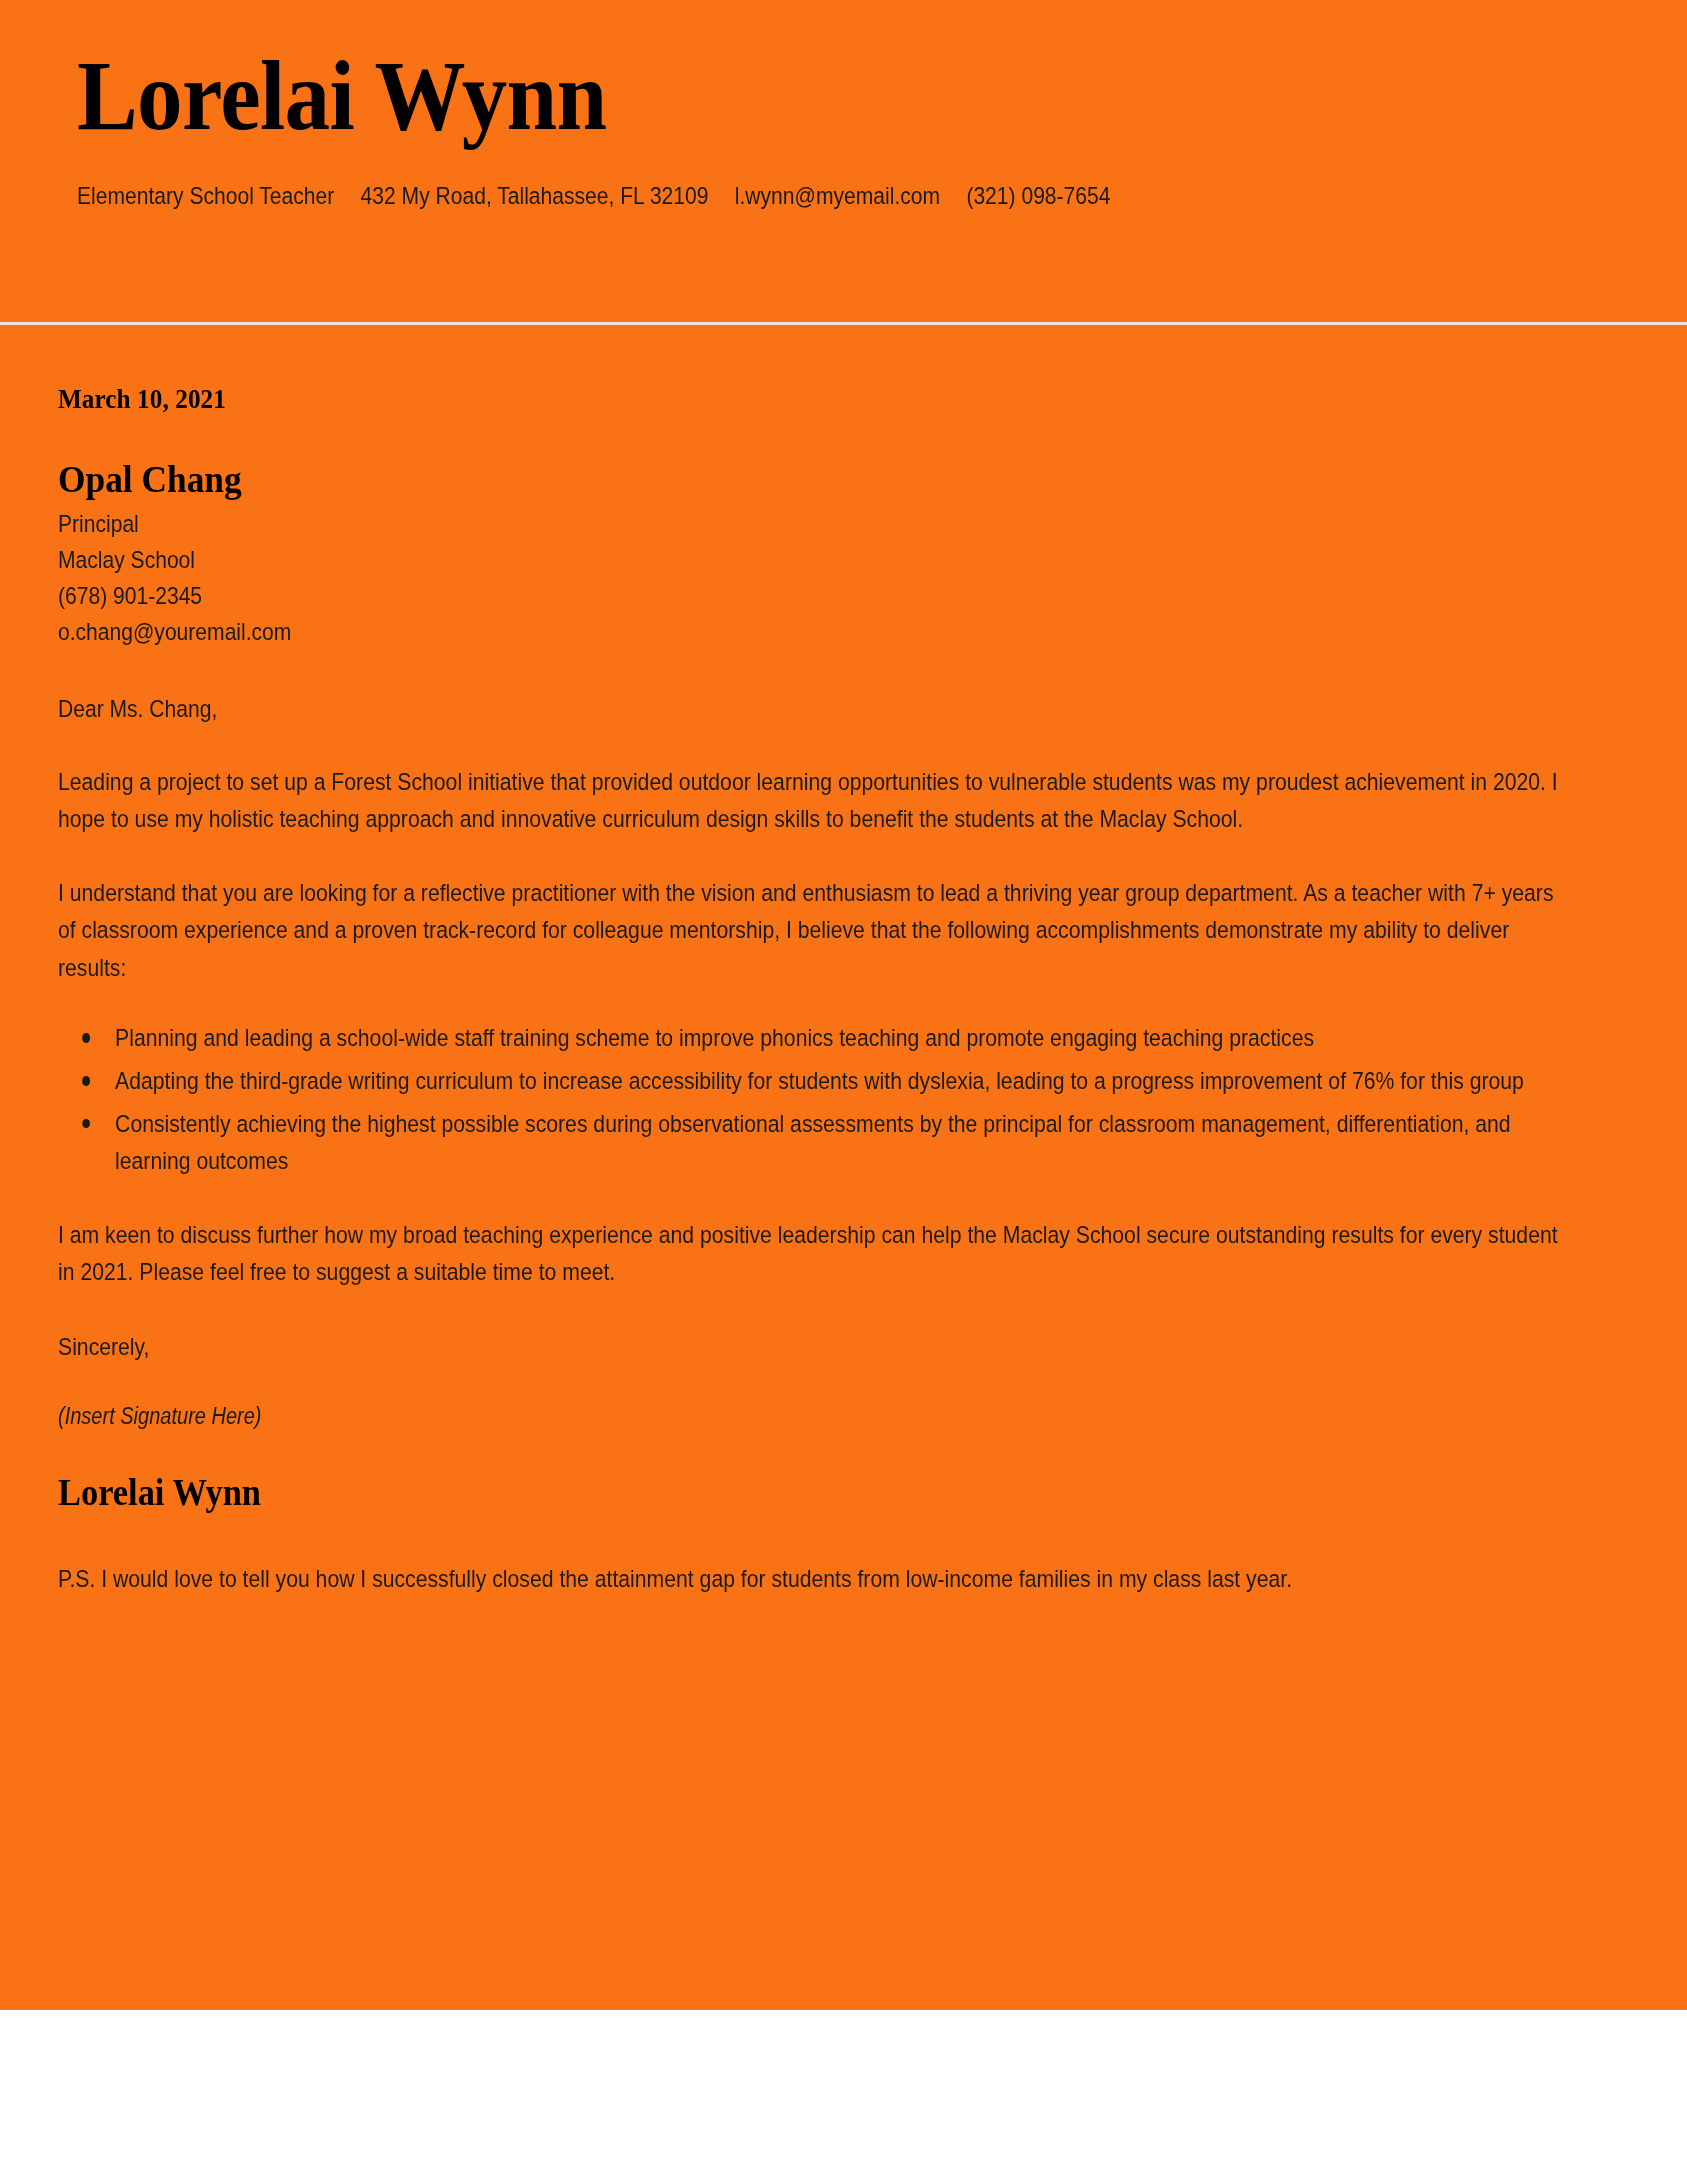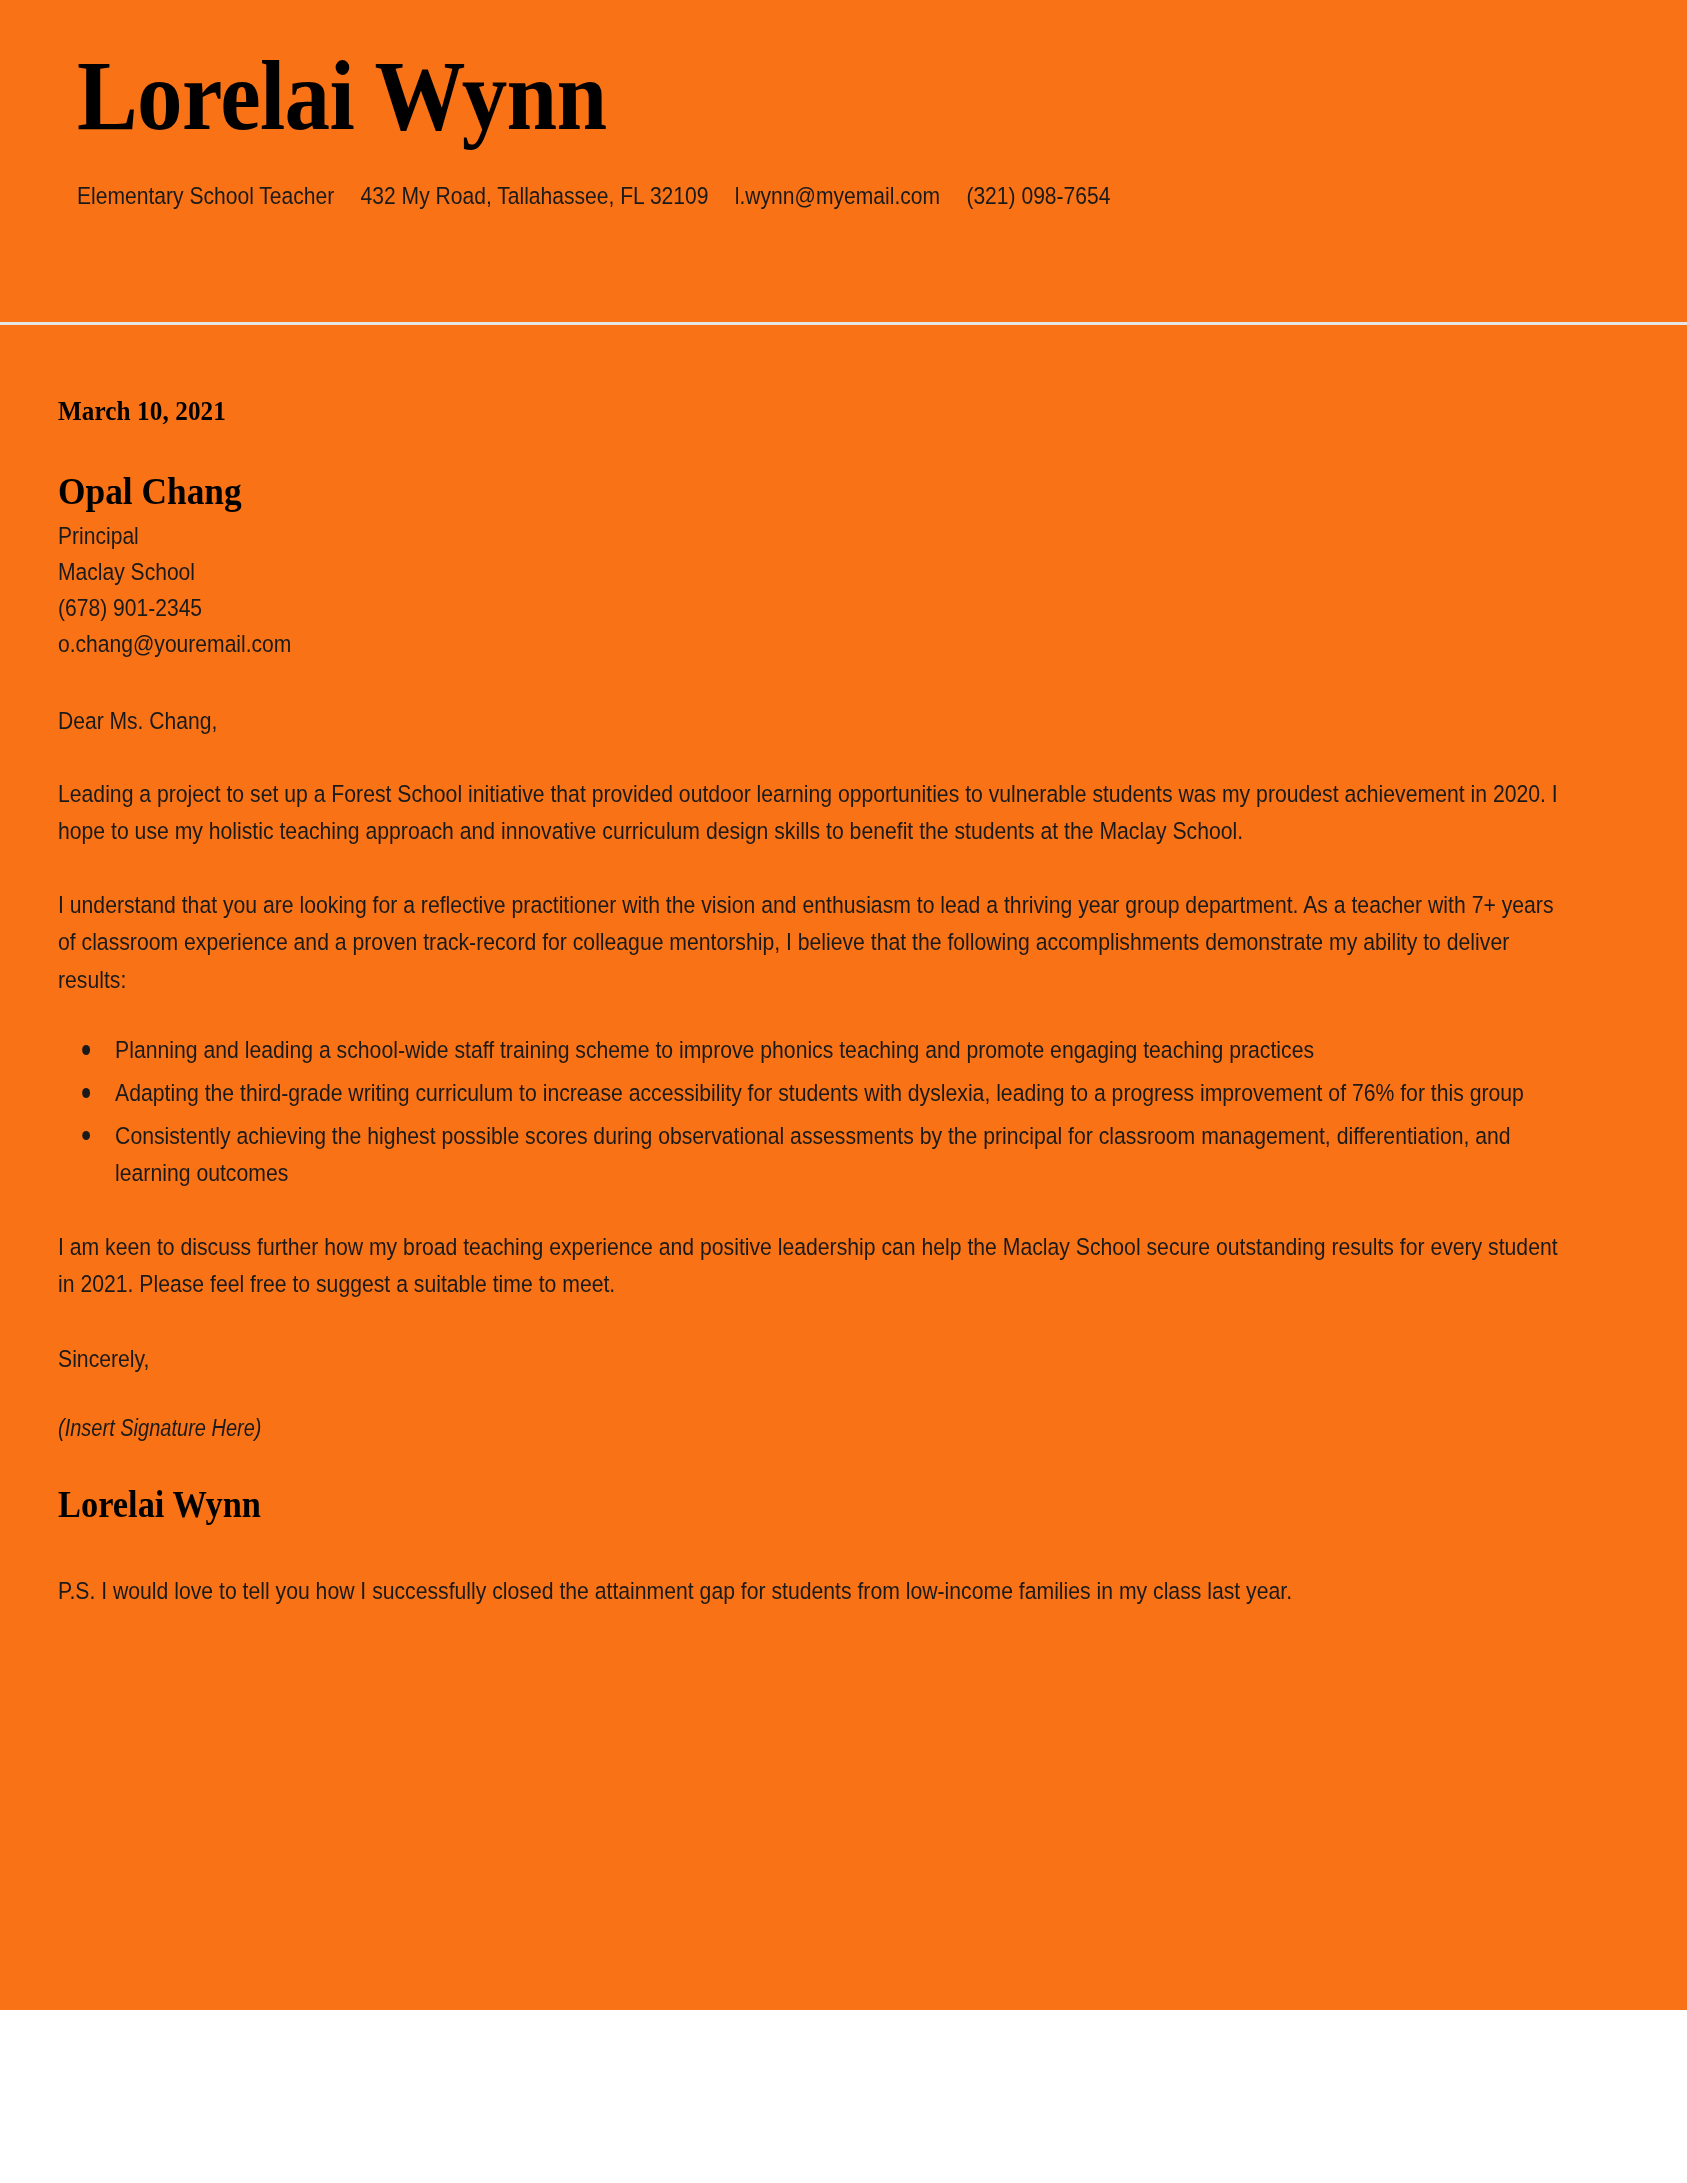--- a/index.html
+++ b/index.html
@@ -63,21 +63,21 @@
     left: 0;
     top: 322px;
     width: 1687px;
     height: 3.3px;
     background: #e6e6e6;
   }
 
   
   .letter-body {
     position: absolute;
-    top: 396px;
+    top: 384px;
     left: 58px;
     width: 1542px;
   }
 
   .letter-date {
     font-family: "Liberation Serif", serif;
     font-weight: bold;
     font-size: 26.5px;
     color: #000000;
     letter-spacing: 0.1px;

